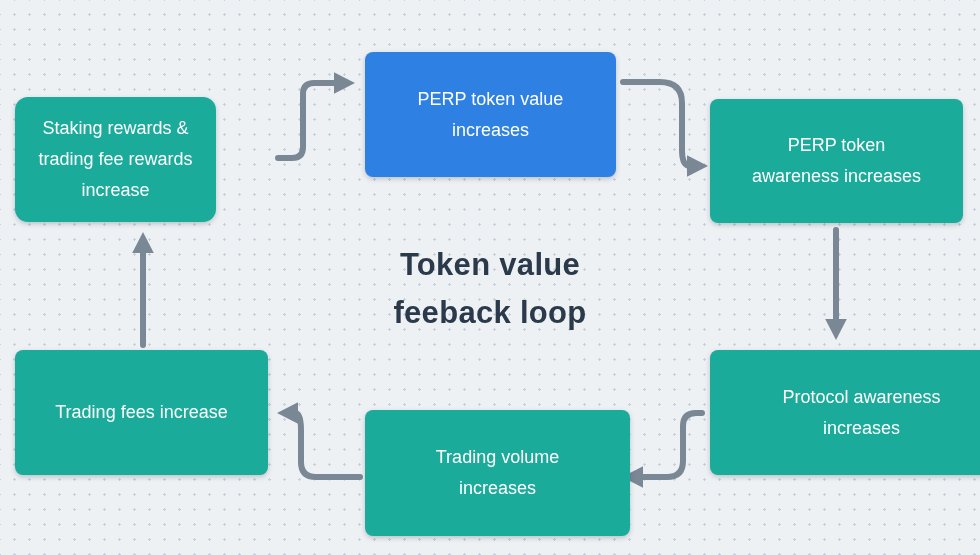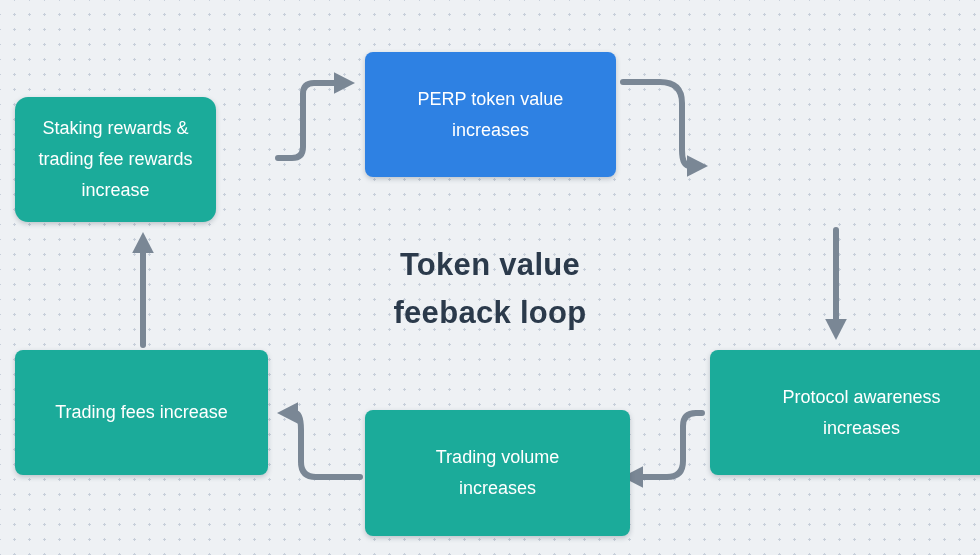--- a/index.html
+++ b/index.html
@@ -74,20 +74,22 @@
     </g>
   </svg>
 
   <div class="node teal" style="left:15px;  top:97px;  width:201px; height:125px;border-radius:13px;">Staking rewards &amp;
 trading fee rewards
 increase</div>
 
   <div class="node blue" style="left:365px; top:15px;  width:251px; height:125px;margin-top:37px;">PERP token value
 increases</div>
 
+  <div class="node teal" style="left:710px; top:99px;  width:253px; height:124px;">PERP token
+awareness increases</div>
 
   <div class="node teal" style="left:710px; top:350px; width:284px; height:125px;padding-left:33px;">Protocol awareness
 increases</div>
 
   <div class="node teal" style="left:365px; top:410px; width:265px; height:126px;">Trading volume
 increases</div>
 
   <div class="node teal" style="left:15px;  top:350px; width:253px; height:125px;">Trading fees increase</div>
 
   <div class="diagram-title">Token value

